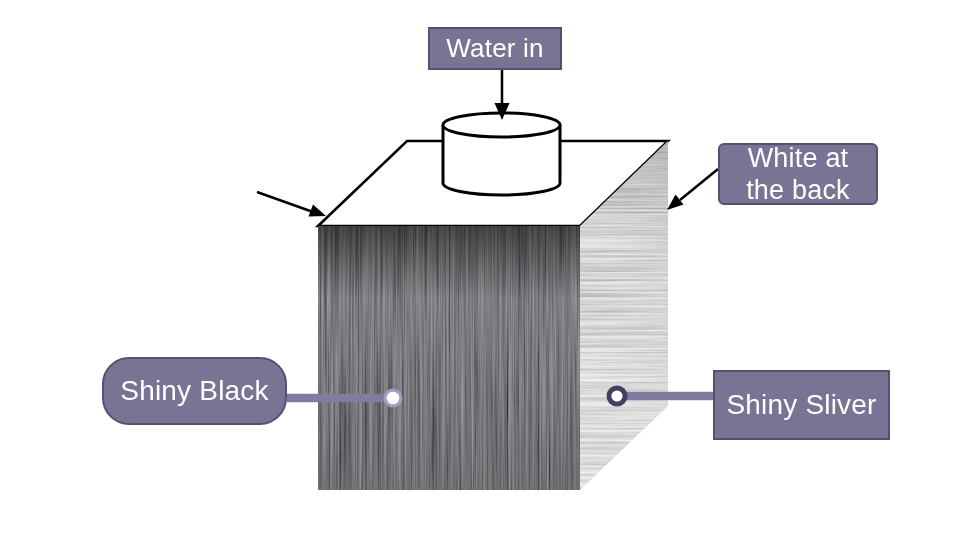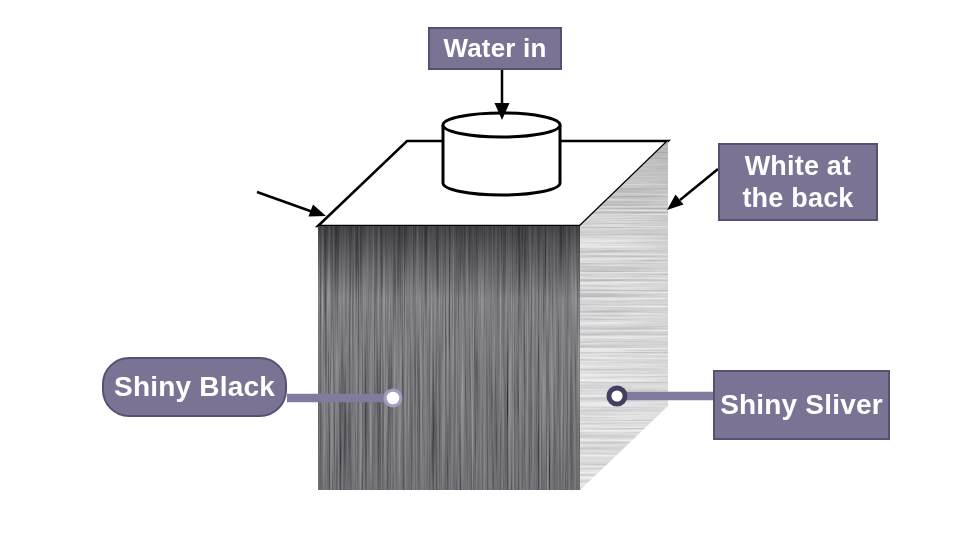--- a/index.html
+++ b/index.html
@@ -15,29 +15,29 @@
   }
   html,body{margin:0;padding:0;background:#e9e9e9;}
   .stage{
     position:relative;width:976px;height:546px;background:var(--background);
     overflow:hidden;font-family:"Liberation Sans","DejaVu Sans",sans-serif;
   }
   .stage svg{position:absolute;left:0;top:0;}
   .label{
     position:absolute;box-sizing:border-box;
     background:var(--label-bg);border:2px solid var(--label-border);
-    color:var(--label-text);font-weight:bold;
+    color:var(--label-text);font-weight:normal;
     display:flex;flex-direction:column;align-items:center;justify-content:center;
     text-align:center;letter-spacing:0.2px;
   }
   .label .ln{display:block;}
   .lbl-water{left:428px;top:27px;width:134px;height:43px;font-size:26px;}
   .lbl-dull{left:67px;top:126px;width:191px;height:85px;font-size:28px;line-height:34px;}
-  .lbl-white{left:718px;top:143px;width:160px;height:78px;font-size:27px;line-height:32px;}
-  .lbl-shinyblack{left:102px;top:357px;width:185px;height:60px;font-size:28px;border-radius:27px;}
+  .lbl-white{left:718px;top:143px;width:160px;height:62px;font-size:27px;line-height:32px;border-radius:6px;}
+  .lbl-shinyblack{left:102px;top:357px;width:185px;height:68px;font-size:28px;border-radius:27px;}
   .lbl-shinysliver{left:713px;top:370px;width:177px;height:70px;font-size:28px;}
 </style>
 </head>
 <body>
 
 <div class="stage">
 
   <svg width="976" height="546" viewBox="0 0 976 546">
     <defs>
       <clipPath id="clipFront">

